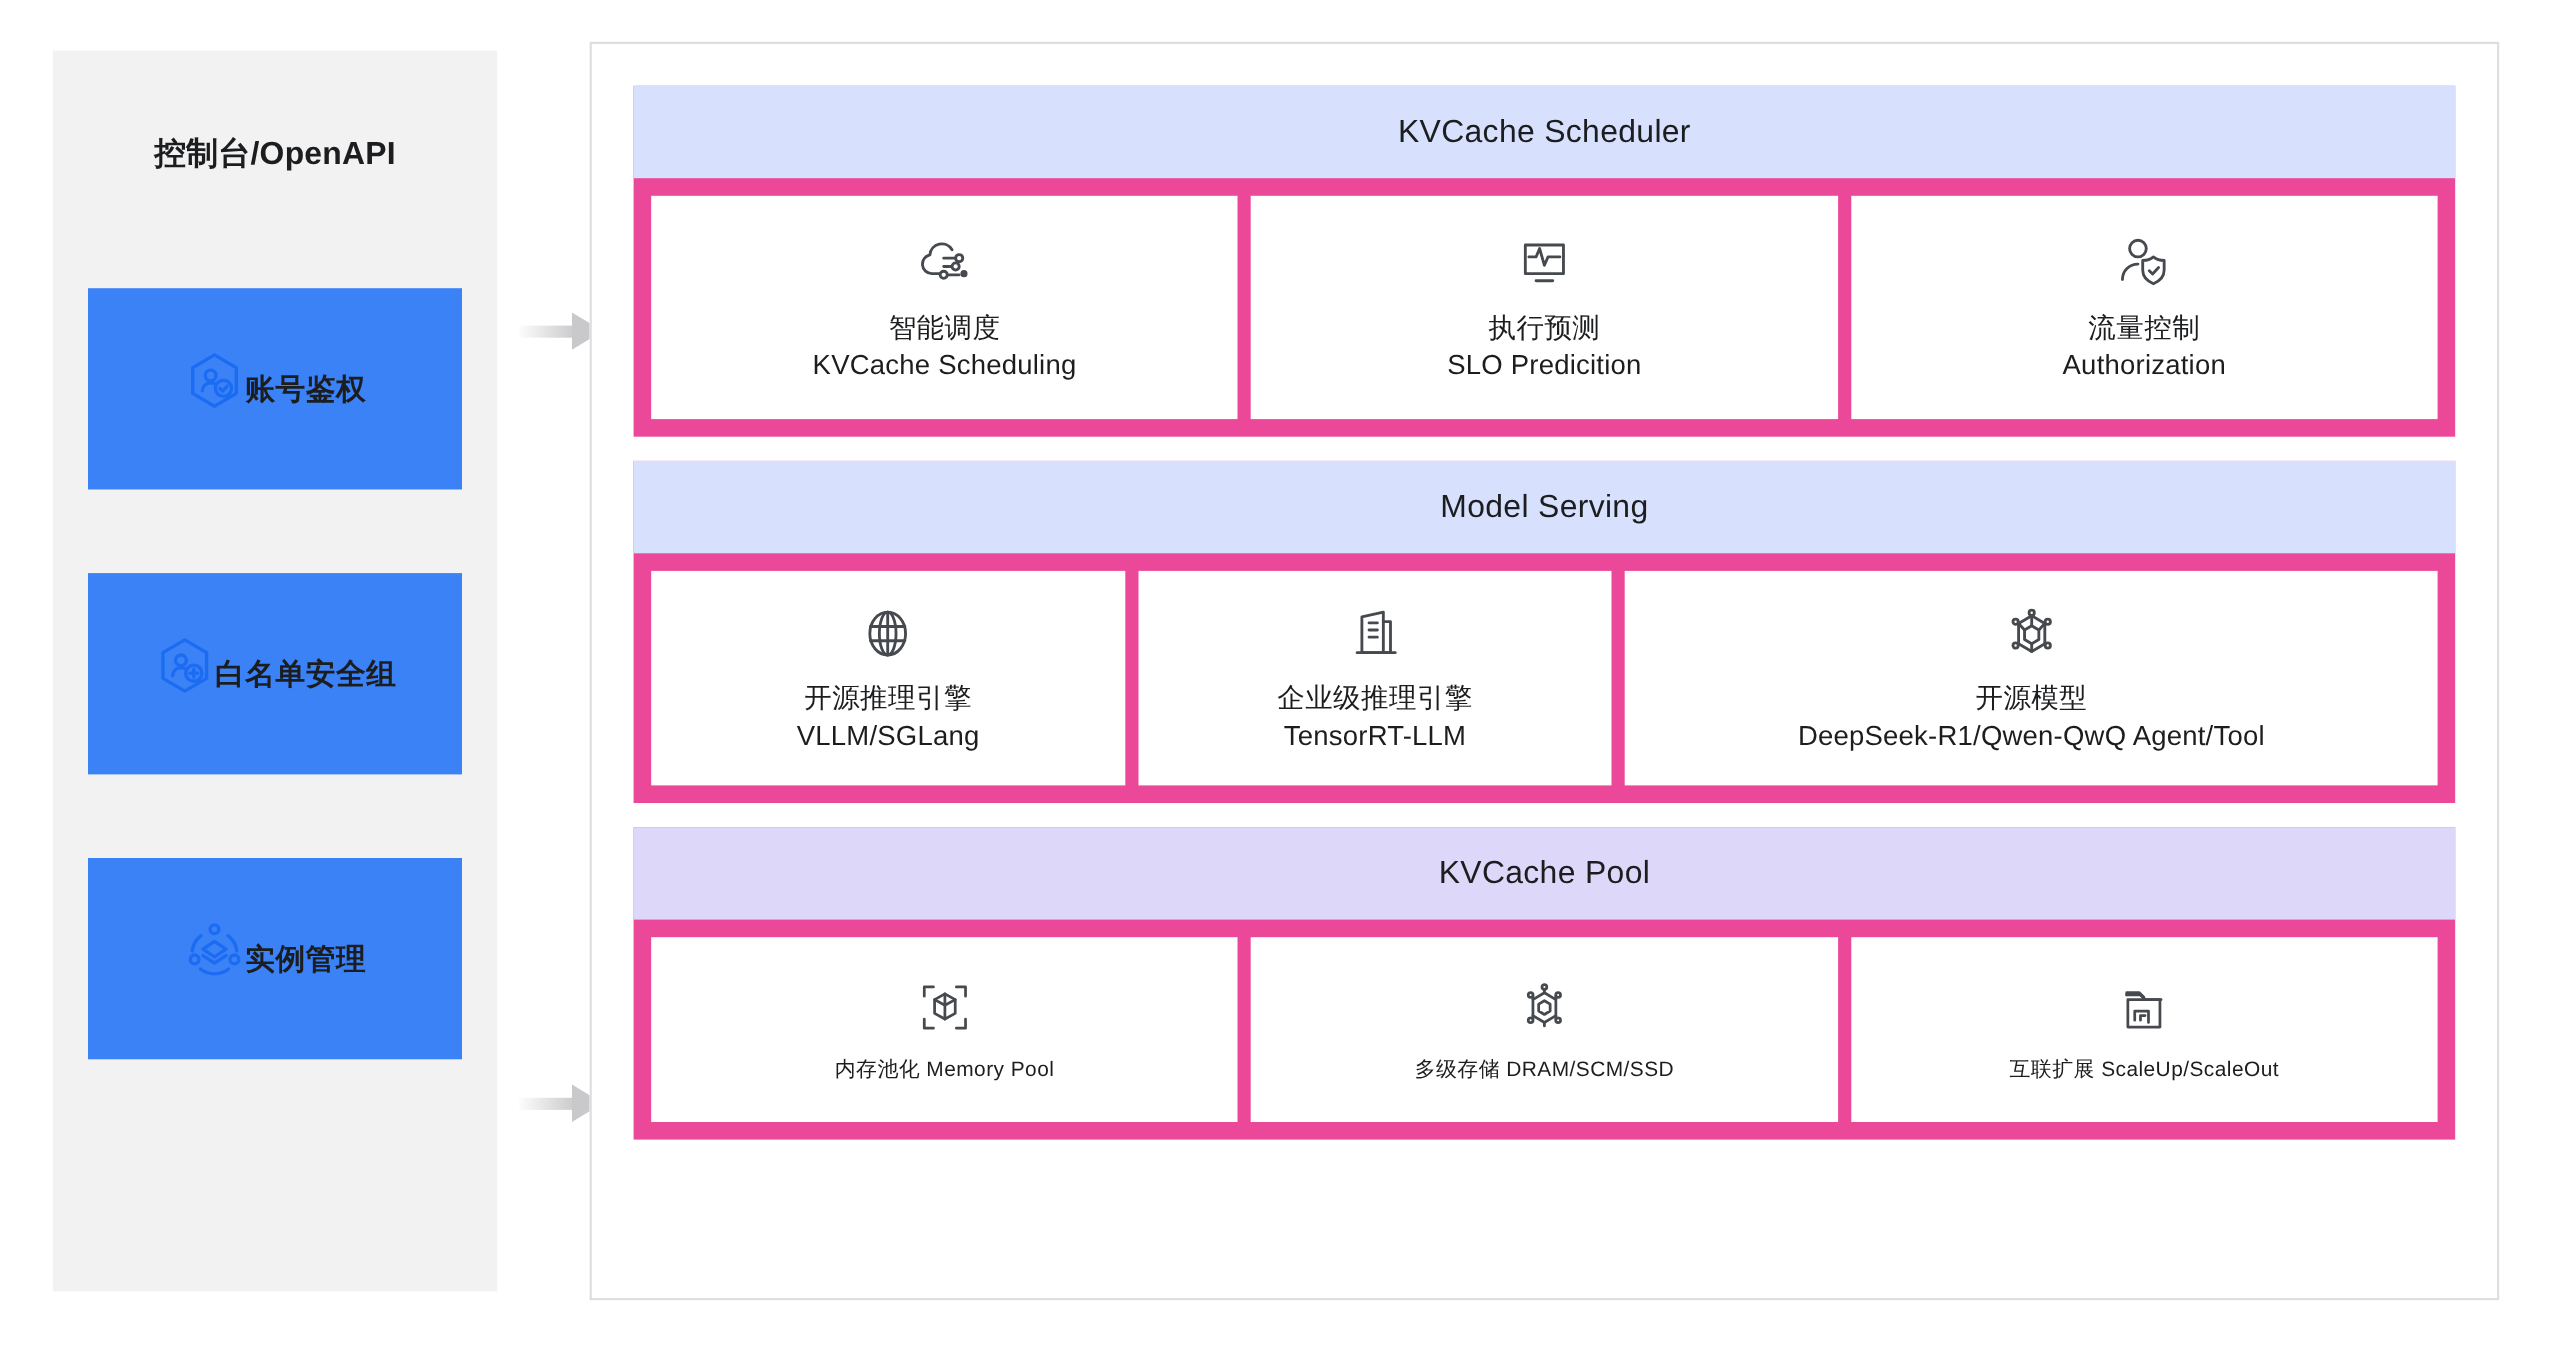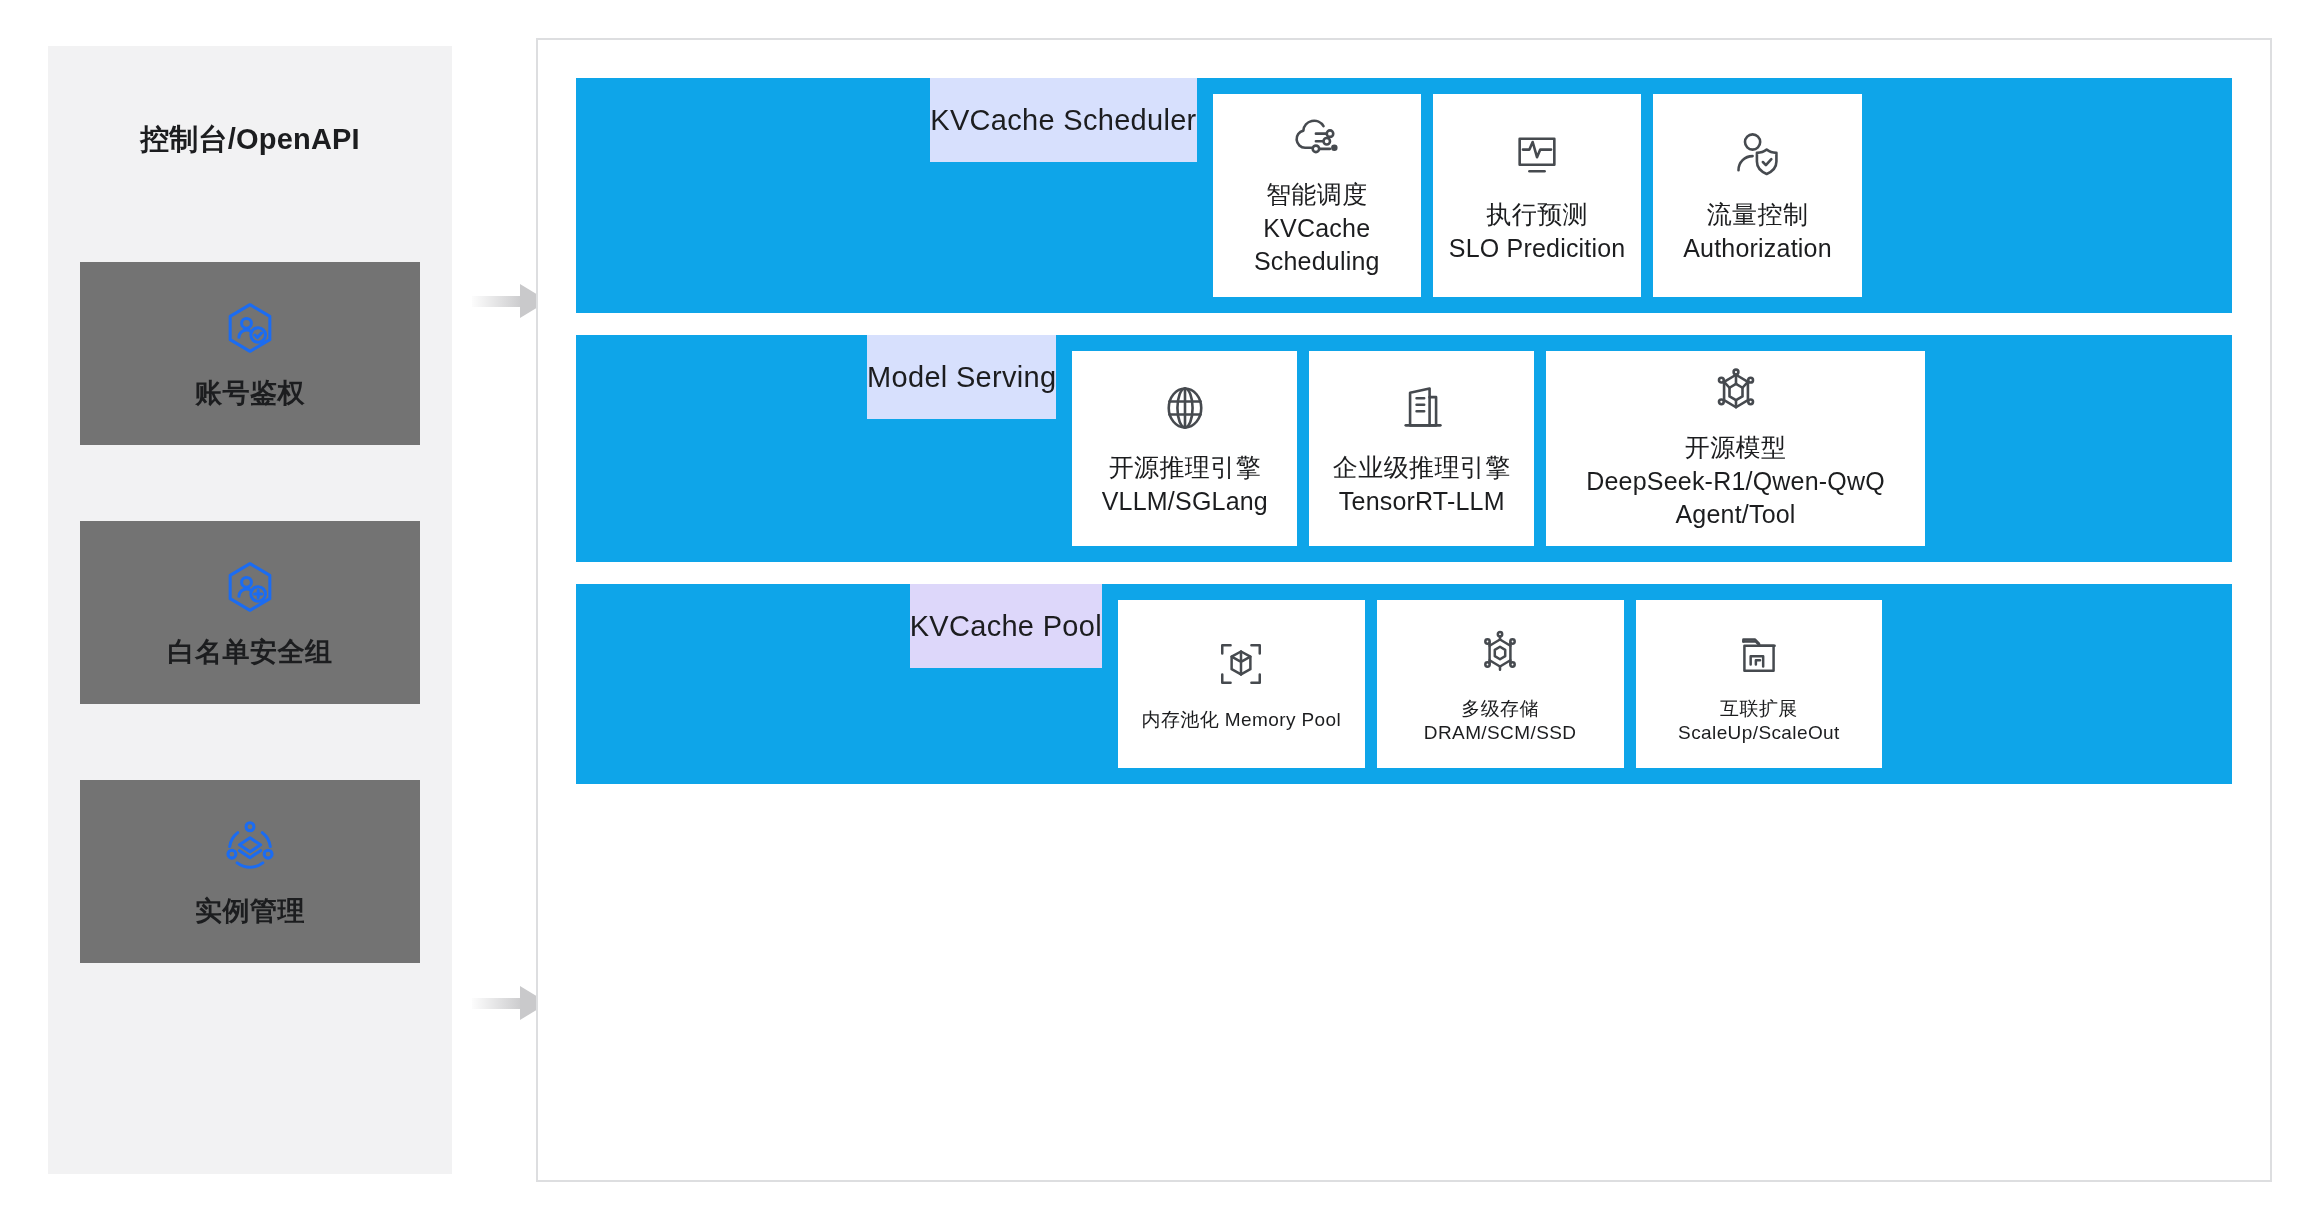--- a/index.html
+++ b/index.html
@@ -39,24 +39,24 @@
     font-size: 29px;
     font-weight: 700;
     color: #1c1d1f;
     letter-spacing: 0.2px;
     margin-bottom: 54px;
   }
 
   .sidebar-card {
     width: 340px;
     height: 183px;
-    background: #737373;
+    background: #3b82f6;
     margin-bottom: 28px;
     display: flex;
-    flex-direction: column;
+    flex-direction: row;
     align-items: center;
     justify-content: center;
     text-align: right;
   }
 
   .sidebar-card .icon-wrap {
     height: 62px;
     display: flex;
     align-items: center;
     justify-content: center;
@@ -106,24 +106,23 @@
     height: 1144px;
     background: #ffffff;
     border: 2px solid #dddee0;
     padding: 38px;
     display: flex;
     flex-direction: column;
     gap: 22px;
   }
 
   .section {
-    background: #0ea5e9;
-    display: flex;
-    flex-direction: row;
-    justify-content: center;
+    background: #ec4899;
+    display: flex;
+    flex-direction: column;
   }
 
   .section-header {
     height: 84px;
     display: flex;
     align-items: center;
     justify-content: center;
     font-size: 29px;
     font-weight: 400;
     color: #1c1d1f;

